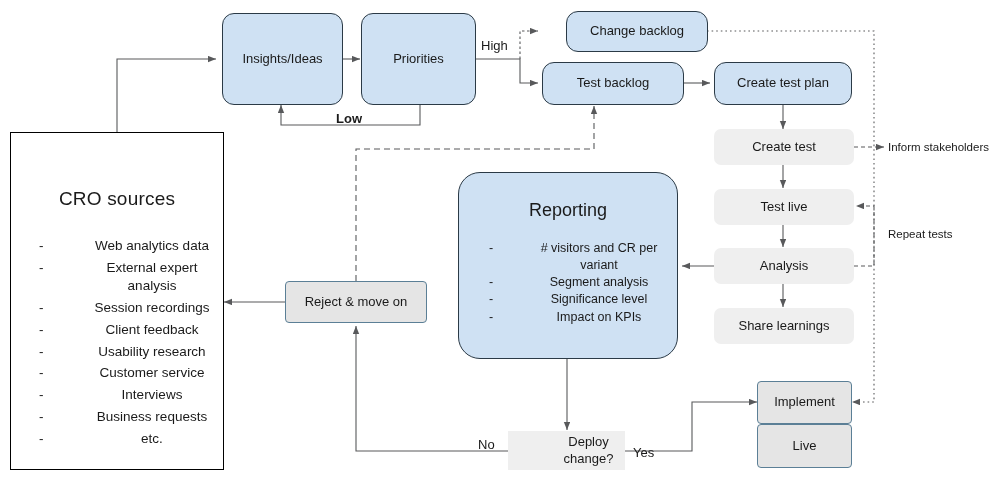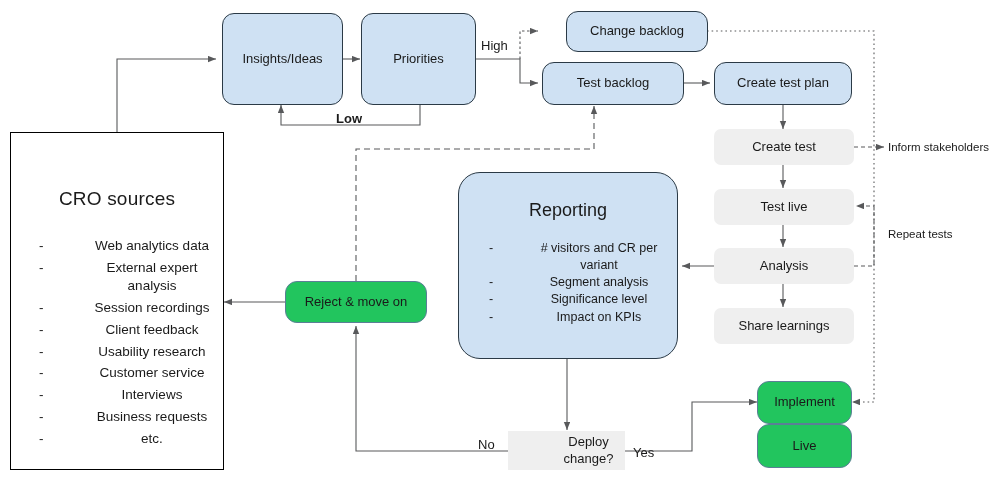--- a/index.html
+++ b/index.html
@@ -3,21 +3,21 @@
 <meta charset="utf-8">
 <style>
   html,body{margin:0;padding:0;background:#ffffff;}
   body{font-family:"Liberation Sans","DejaVu Sans",sans-serif;color:#1a1a1a;}
   #canvas{position:relative;width:992px;height:502px;background:#ffffff;overflow:hidden;}
   #edges{position:absolute;left:0;top:0;width:992px;height:502px;}
 
   .node{position:absolute;box-sizing:border-box;display:flex;align-items:center;justify-content:center;
         text-align:center;font-size:13px;line-height:1.25;}
   .blue{background:#cfe1f3;border:1.3px solid #2b3a46;border-radius:12px;}
-  .white{background:#22c55e;border:1.1px solid #5b7f96;border-radius:12px;}
+  .white{background:#e5e5e5;border:1.1px solid #5b7f96;border-radius:4px;}
   .gray{background:#efefef;border:none;border-radius:7px;}
   .grayflat{background:#efefef;border:none;border-radius:0;}
   .plain{background:#ffffff;border:1.6px solid #000000;border-radius:0;}
 
   .edge-label{position:absolute;font-size:13px;color:#1a1a1a;background:transparent;white-space:nowrap;}
   .side-label{position:absolute;font-size:11.5px;color:#1a1a1a;white-space:nowrap;}
 
   
   #cro{display:block;padding:0;}
   #cro .title{font-size:19px;text-align:center;margin-top:54px;font-weight:400;letter-spacing:.2px;}

